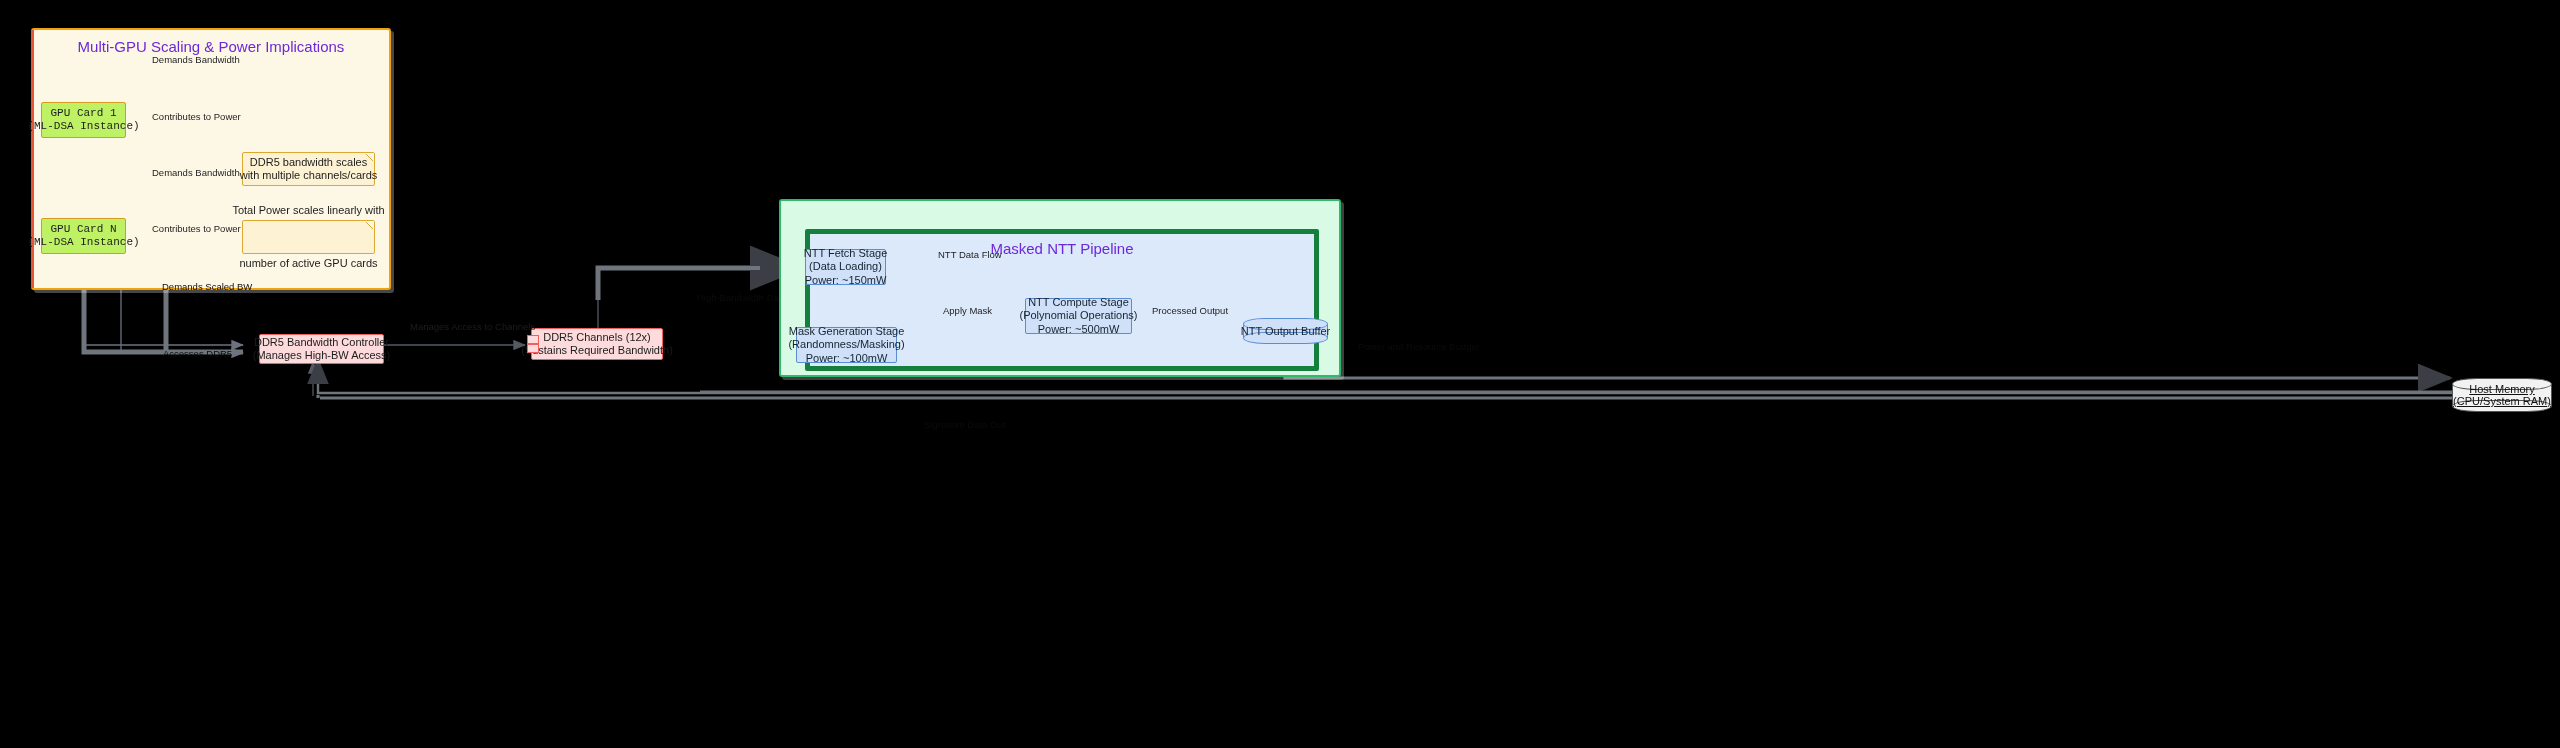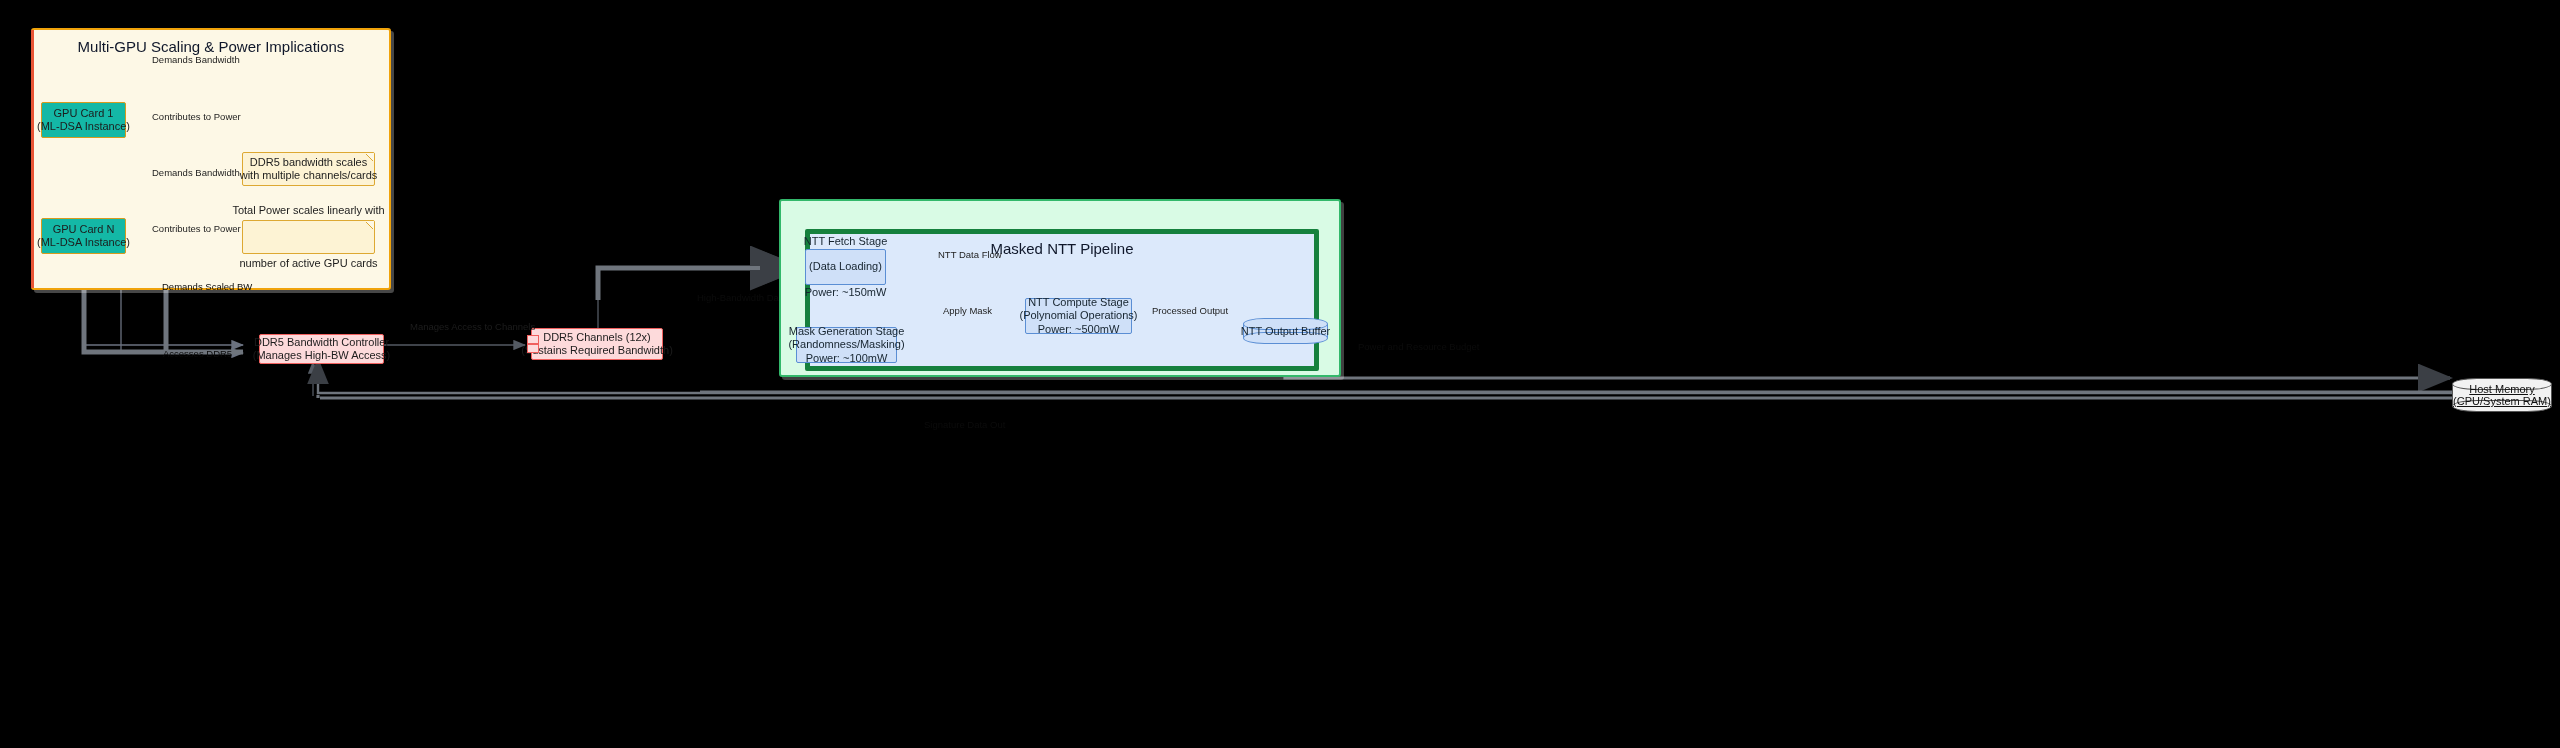--- a/index.html
+++ b/index.html
@@ -15,21 +15,21 @@
 
   
   .subgraph {
     position:absolute;
     border-width:2px; border-style:solid;
     border-radius:3px;
   }
   .sg-title {
     position:absolute; left:0; right:0;
     text-align:center;
-    font-size:15px; color:#0f172a;
+    font-size:15px; color:#6d28d9;
     font-family:"Liberation Sans", sans-serif;
   }
 
   #sg-gpu {
     left:31px; top:28px; width:360px; height:262px;
     background:#fdf8e6; border-color:#f0a30a;
     box-shadow: 3px 3px 0 0 rgba(255,255,255,0.28);
   }
   #sg-gpu .edge-left { position:absolute; left:-2px; top:0; bottom:0; width:3px; background:#e85535; }
 
@@ -53,21 +53,21 @@
   .node {
     position:absolute;
     display:flex; align-items:center; justify-content:center;
     text-align:center;
     font-size:11px; line-height:1.22;
     color:#15232e;
     font-family:"Liberation Sans", sans-serif;
     border-width:1px; border-style:solid; border-radius:2px;
     white-space:nowrap;
   }
-  .n-gpu { background:#14b8a6; border-color:#d79b1e; color:#1c1c1c; }
+  .n-gpu { background:#bef264; border-color:#d79b1e; color:#1c1c1c;font-family:Liberation Mono, monospace; }
   .n-note {
     background:#fdf3d4; border-color:#dda832; color:#1c1c1c;
     border-radius:2px;
   }
   .n-note::after {
     content:""; position:absolute; right:0; top:0;
     width:8px; height:8px;
     background:linear-gradient(225deg,#fdf8e6 50%, #dda832 50%, #dda832 58%, transparent 58%);
   }
   .n-ddr { background:#fddadb; border-color:#f0605e; color:#1c1c1c; }
@@ -240,21 +240,21 @@
 
   <div class="elabel elabel-dark" style="left:697px; top:292px;">High-Bandwidth Data In</div>
 
   <div class="subgraph" id="sg-accel">
 
     <div id="sg-ntt">
       <div class="sg-title" style="top:6px;">Masked NTT Pipeline</div>
     </div>
   </div>
 
-  <div class="node n-ntt" style="left:805px; top:249px; width:81px; height:36px; flex-direction:column;gap:12px;">
+  <div class="node n-ntt" style="left:805px; top:249px; width:81px; height:36px; flex-direction:column;">
     <span>NTT Fetch Stage</span>
     <span>(Data Loading)</span>
     <span>Power: ~150mW</span>
   </div>
 
   <div class="node n-ntt" style="left:796px; top:327px; width:101px; height:36px; flex-direction:column;">
     <span>Mask Generation Stage</span>
     <span>(Randomness/Masking)</span>
     <span>Power: ~100mW</span>
   </div>

